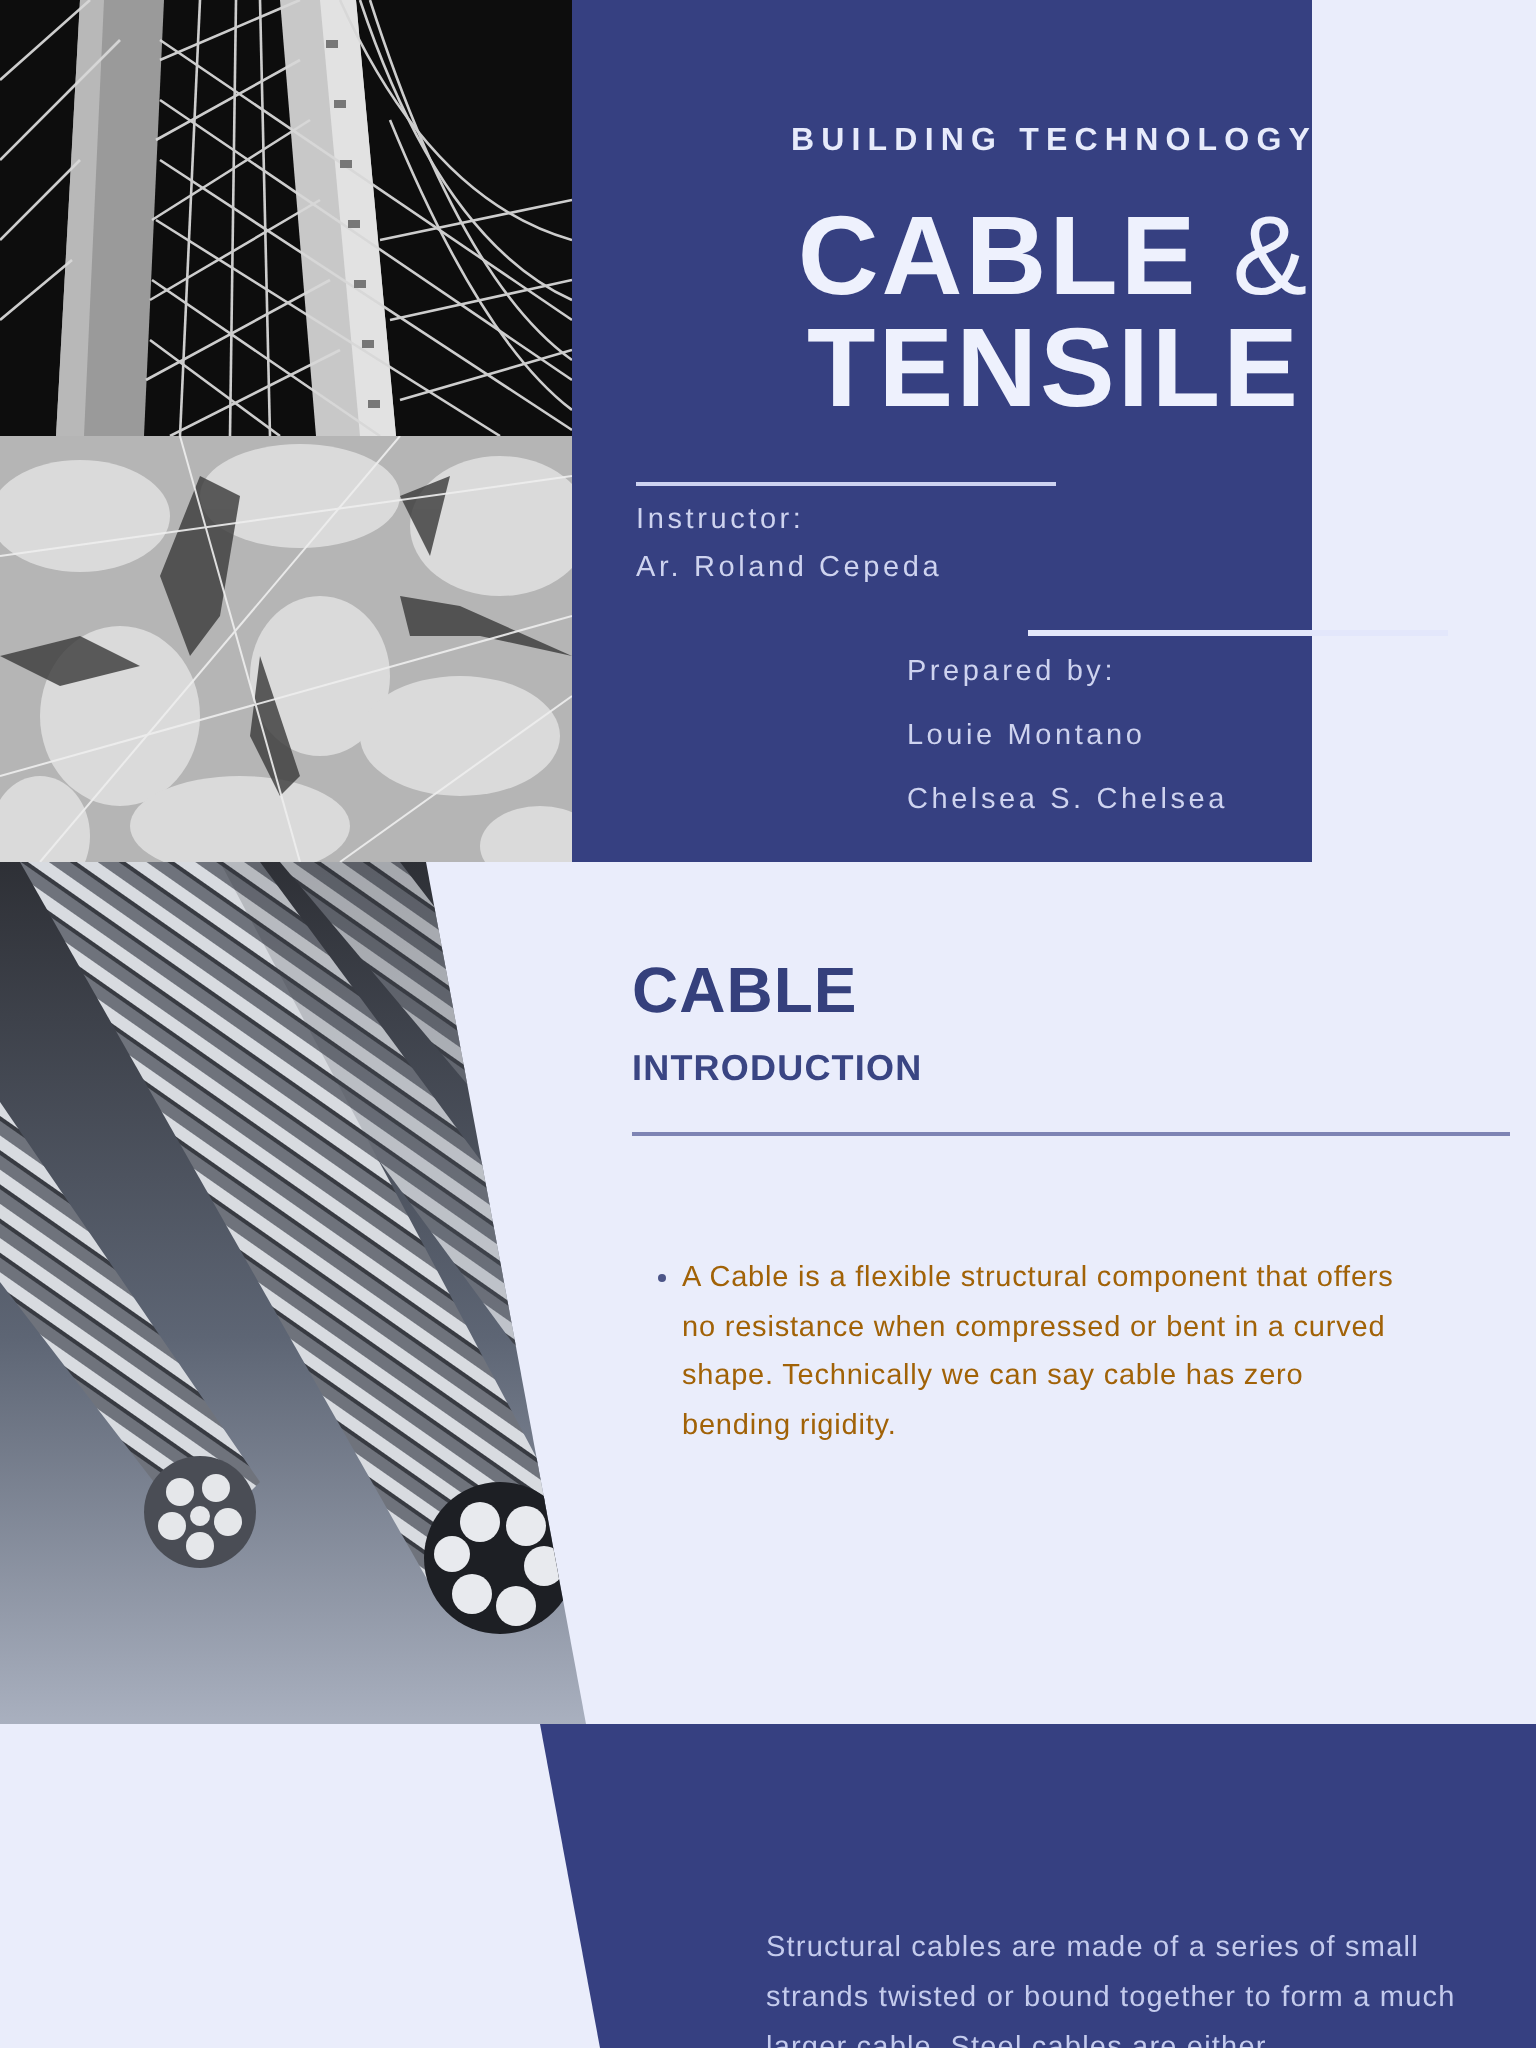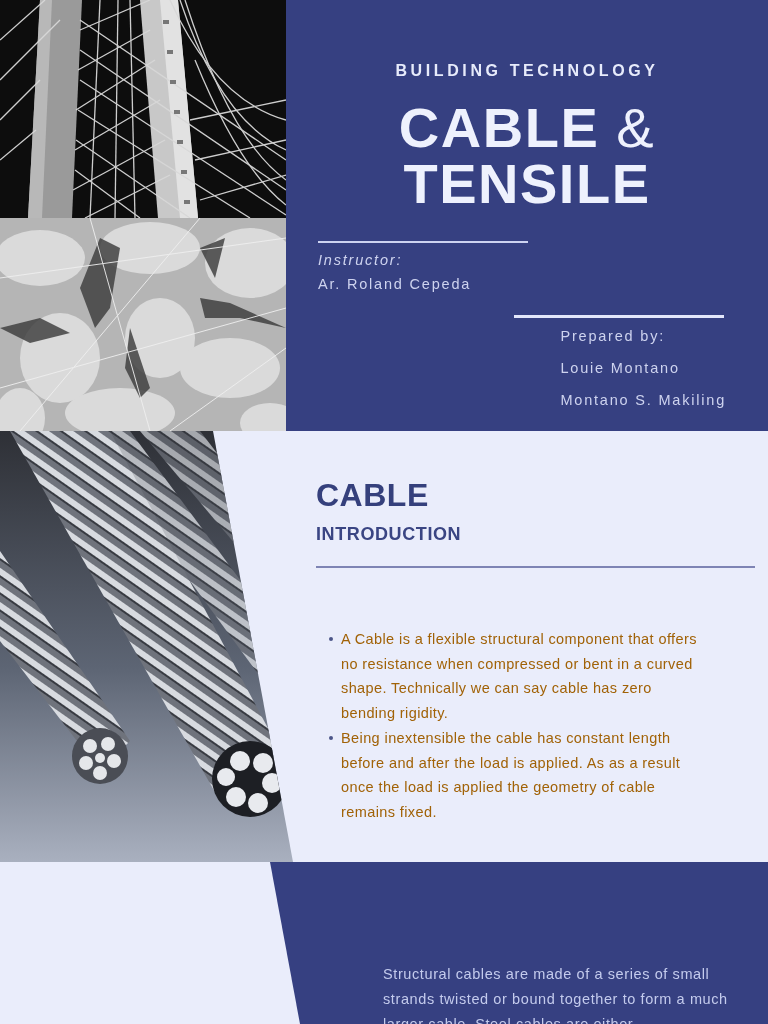--- a/index.html
+++ b/index.html
@@ -1,34 +1,34 @@
 <!DOCTYPE html>
 <html><head>
 <meta charset="utf-8">
 <style>
   * { margin: 0; padding: 0; box-sizing: border-box; }
   html, body { width: 768px; height: 1024px; overflow: hidden; background: #eaedfb; }
   body { position: relative; font-family: "Liberation Sans", "DejaVu Sans", sans-serif; }
 
   
-  .cover { position: absolute; left: 0; top: 0; width: 768px; height: 431px; background: #364081; }
+  .cover { position: absolute; left: 0; top: 0; width: 656px; height: 431px; background: #364081; }
   .img-bridge { position: absolute; left: 0; top: 0; width: 286px; height: 218px; overflow: hidden;
     background: #0c0c0c; }
   .img-membrane { position: absolute; left: 0; top: 218px; width: 286px; height: 213px; overflow: hidden;
     background: #a9a9a9; }
   .img-bridge svg, .img-membrane svg, .img-cables svg { display: block; }
 
   .kicker { position: absolute; left: 286px; width: 482px; top: 62px; text-align: center;
     color: #e7ebfb; font-size: 16px; font-weight: bold; letter-spacing: 3.6px; }
   .title { position: absolute; left: 286px; width: 482px; top: 100px; text-align: center;
     color: #eef1fd; font-size: 56px; font-weight: bold; line-height: 56px; letter-spacing: 1.5px; }
   .title .amp { font-weight: normal; }
 
   .rule-1 { position: absolute; left: 318px; top: 241px; width: 210px; height: 1.5px; background: #cdd3f1; }
-  .instr-label { position: absolute; left: 318px; top: 252px; color: #ced3ef; font-size: 14.5px; letter-spacing: 1.8px; font-style: italic; }
+  .instr-label { position: absolute; left: 318px; top: 252px; color: #ced3ef; font-size: 14.5px; letter-spacing: 1.8px; }
   .instr-name { position: absolute; left: 318px; top: 276px; color: #ced3ef; font-size: 14.5px; letter-spacing: 1.8px; }
 
   .rule-2 { position: absolute; left: 514px; top: 315px; width: 210px; height: 2.5px; background: #e3e7fb; }
   .prep-block { position: absolute; right: 42px; top: 326px; text-align: left; color: #ced3ef;
     font-size: 14.5px; letter-spacing: 1.8px; line-height: 20px; }
   .prep-label { display: block; margin-bottom: 4px; }
   .prep-name { display: block; margin-top: 12px; }
 
   
   .cable-section { position: absolute; left: 0; top: 431px; width: 768px; height: 431px; background: #eaedfb; }
@@ -143,21 +143,21 @@
   </h1>
 
   <div class="rule-1"></div>
   <div class="instr-label">Instructor:</div>
   <div class="instr-name">Ar. Roland Cepeda</div>
 
   <div class="rule-2"></div>
   <div class="prep-block">
     <span class="prep-label">Prepared by:</span>
     <span class="prep-name">Louie Montano</span>
-    <span class="prep-name">Montano S. Makiling</span>
+    <span class="prep-name">Chelsea S. Chelsea</span>
   </div>
 </section>
 
 <section class="cable-section">
   <div class="img-cables">
     <svg width="300" height="431" viewBox="0 0 300 431">
       <defs>
         <linearGradient id="bgGrad" x1="0" y1="0" x2="0" y2="1">
           <stop offset="0" stop-color="#2e3036"></stop>
           <stop offset="0.55" stop-color="#5d6574"></stop>
@@ -197,20 +197,19 @@
       </g>
     </svg>
   </div>
 
   <h2 class="h-cable">CABLE</h2>
   <h3 class="h-intro">INTRODUCTION</h3>
   <div class="rule-3"></div>
 
   <ul class="bullets">
     <li>A Cable is a flexible structural component that offers no resistance when compressed or bent in a curved shape. Technically we can say cable has zero bending rigidity.</li>
-    <li>Being inextensible the cable has constant length before and after the load is applied. As as a result once the load is applied the geometry of cable remains fixed.</li>
   </ul>
 </section>
 
 <section class="bottom-section">
   <div class="bottom-panel"></div>
   <p class="bottom-text">Structural cables are made of a series of small strands twisted or bound together to form a much larger cable. Steel cables are either</p>
 </section>
 
 </body></html>

